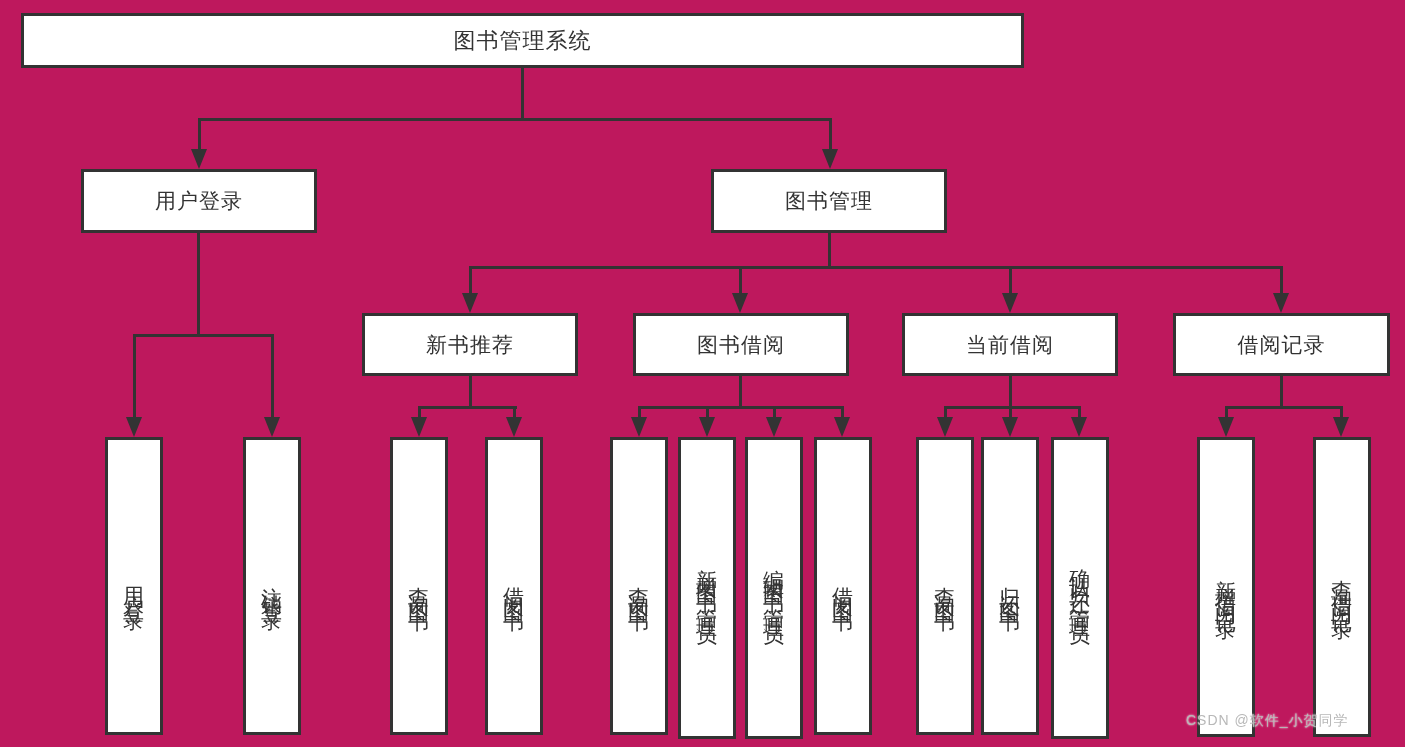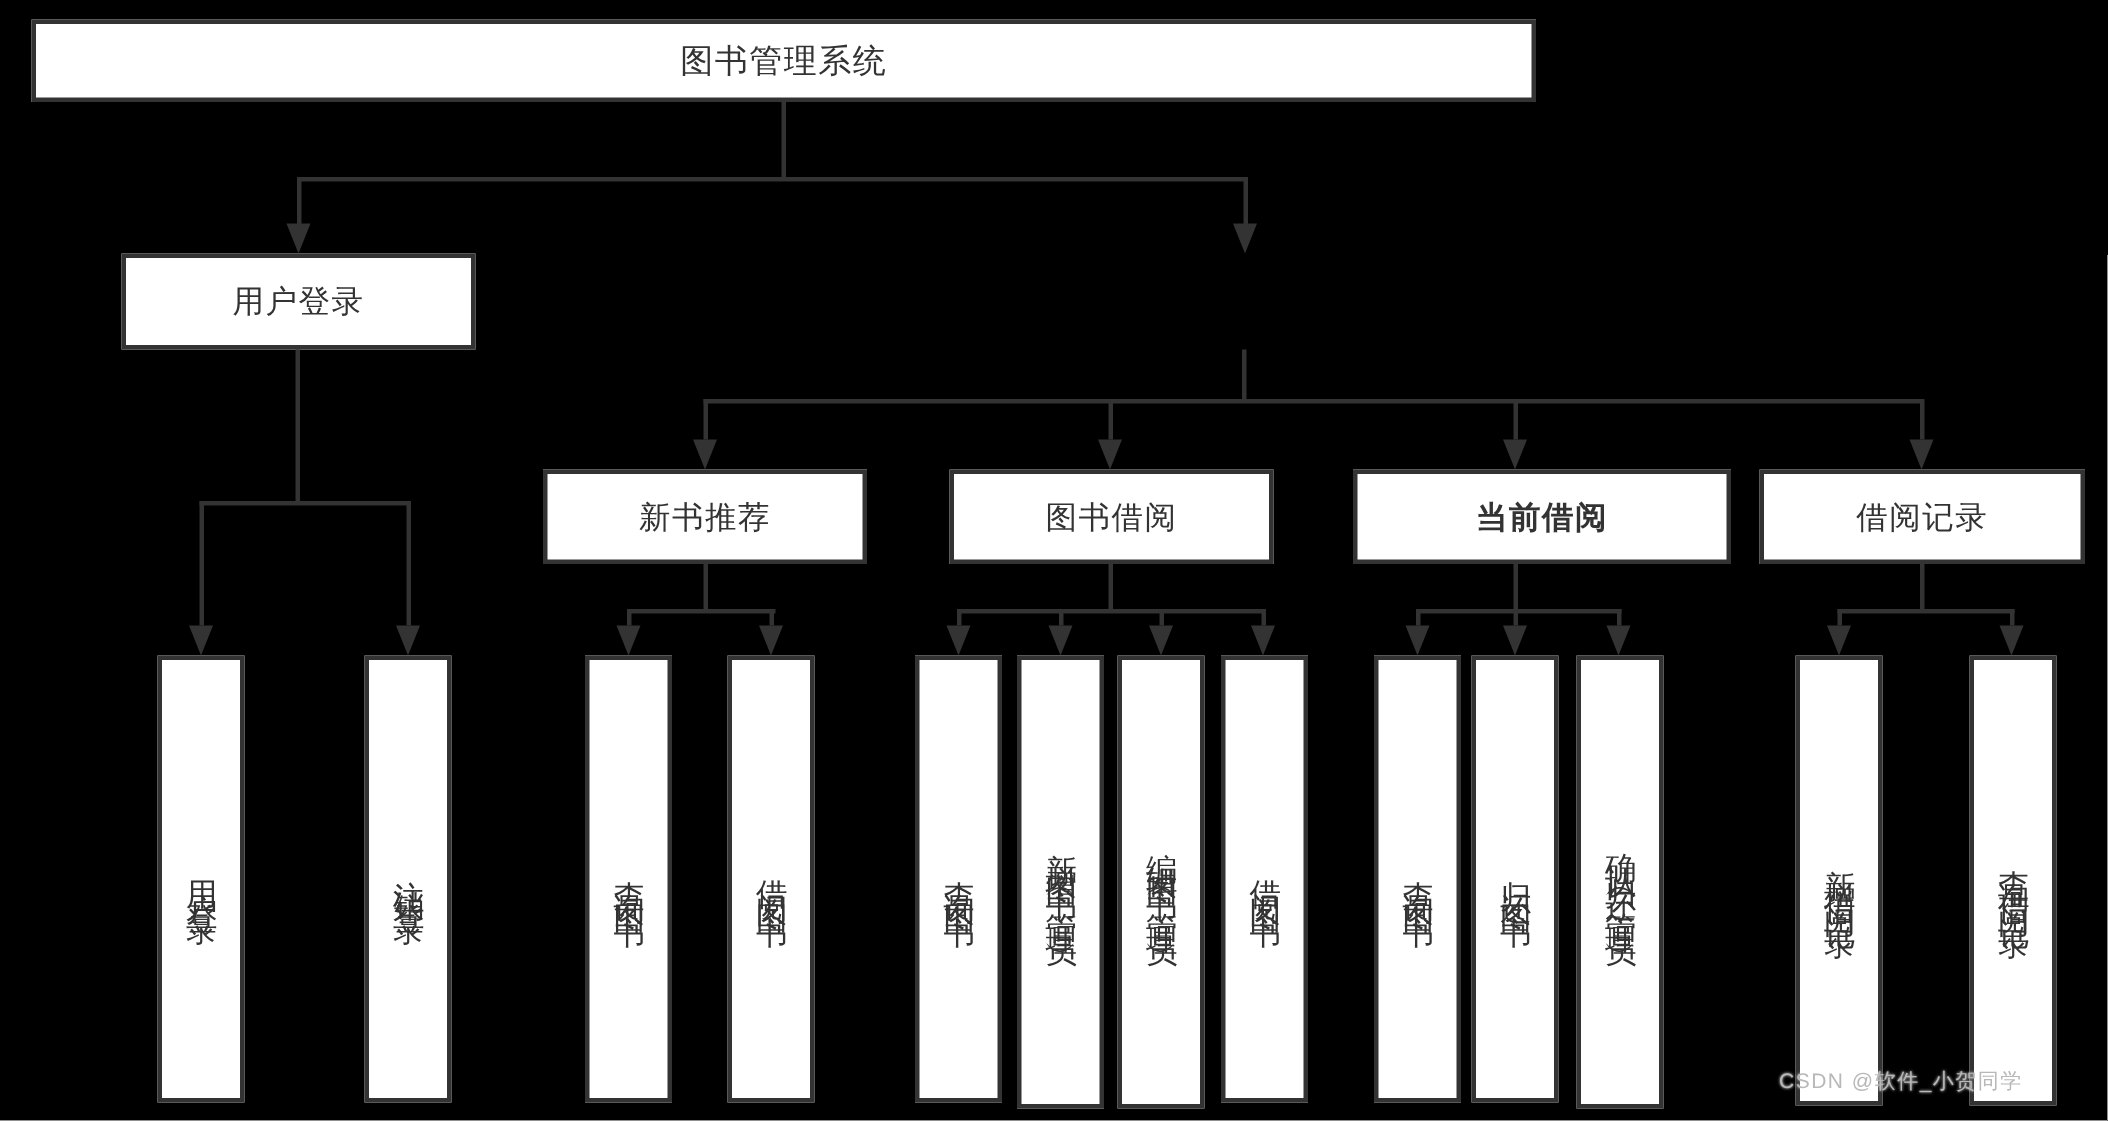--- a/index.html
+++ b/index.html
@@ -1,19 +1,19 @@
 <!DOCTYPE html>
 <html><head>
 <meta charset="utf-8">
 <style>
   html,body { margin:0; padding:0; background:#ffffff; }
   .canvas {
     position:relative;
     width:1405px; height:747px;
-    background:#000000;
+    background:#be185d;
     font-family:"Liberation Sans", sans-serif;
     overflow:hidden;
   }
   .box {
     position:absolute;
     border:3px solid #333333;
     background:#ffffff;
     box-sizing:border-box;
     display:flex;
     align-items:center;
@@ -55,30 +55,33 @@
 <div class="canvas">
 
   <div class="box" style="left:21px; top:13px; width:1003px; height:55px;">
     <span class="root-label">图书管理系统</span>
   </div>
 
   <div class="box" style="left:81px; top:169px; width:236px; height:64px;">
     <span class="hlabel">用户登录</span>
   </div>
 
+  <div class="box" style="left:711px; top:169px; width:236px; height:64px;">
+    <span class="hlabel">图书管理</span>
+  </div>
 
   <div class="box" style="left:633px; top:313px; width:216px; height:63px;">
     <span class="hlabel">图书借阅</span>
   </div>
 
   <div class="box" style="left:362px; top:313px; width:216px; height:63px;">
     <span class="hlabel">新书推荐</span>
   </div>
 
-  <div class="box" style="left:902px; top:313px; width:252px; height:63px;font-weight:bold;">
+  <div class="box" style="left:902px; top:313px; width:216px; height:63px;">
     <span class="hlabel">当前借阅</span>
   </div>
 
   <div class="box" style="left:1173px; top:313px; width:217px; height:63px;">
     <span class="hlabel">借阅记录</span>
   </div>
 
   <div class="box vbox" style="left:105px; top:437px; width:58px; height:298px;">
     <span class="vtext">用户登录</span>
   </div>

